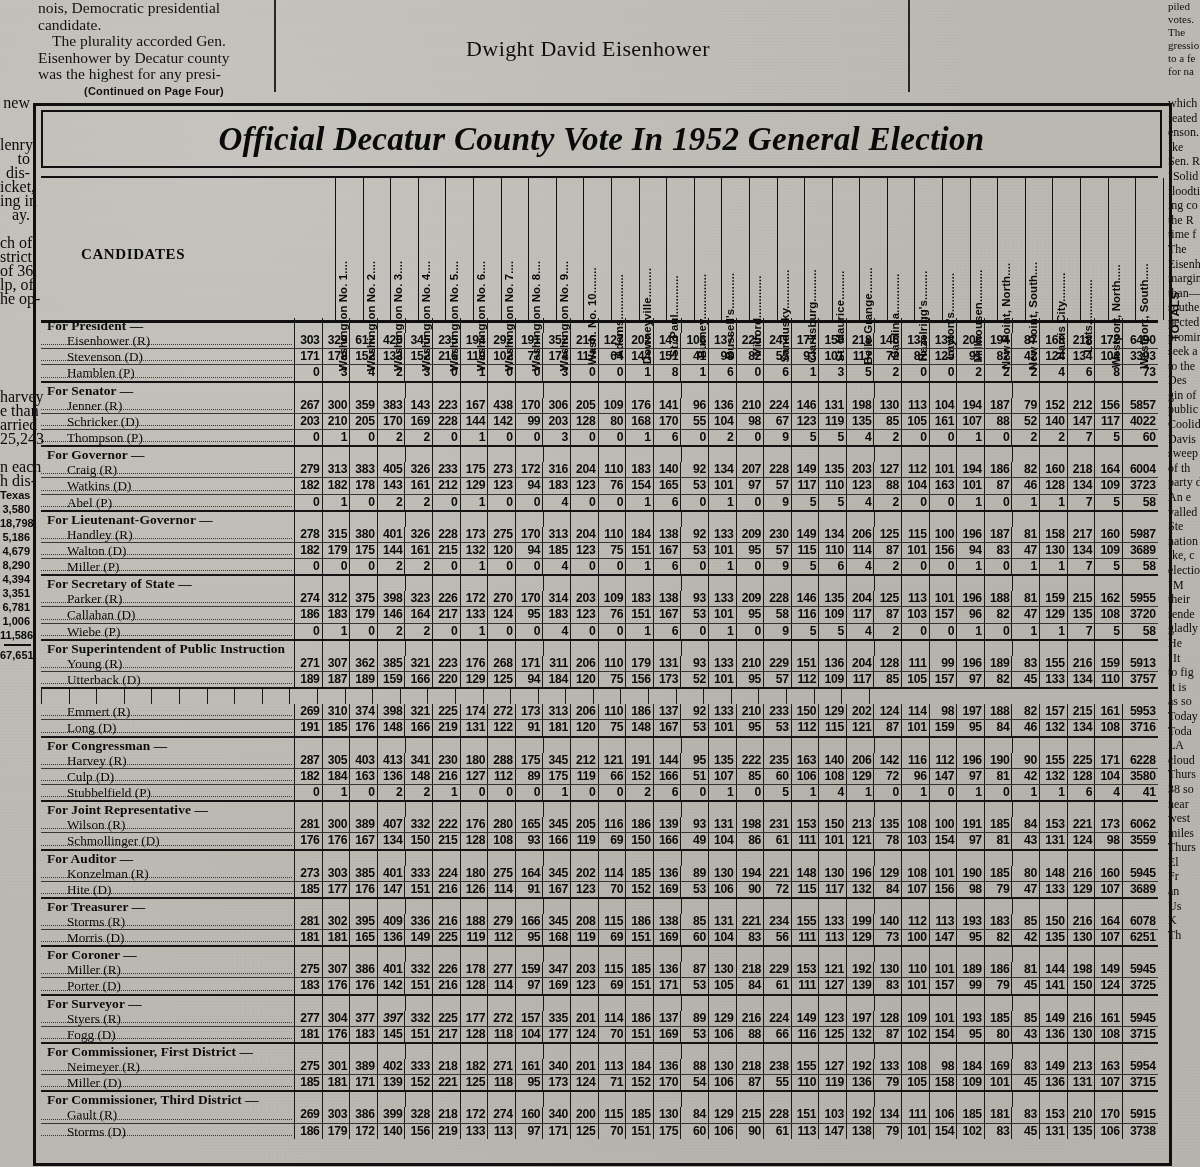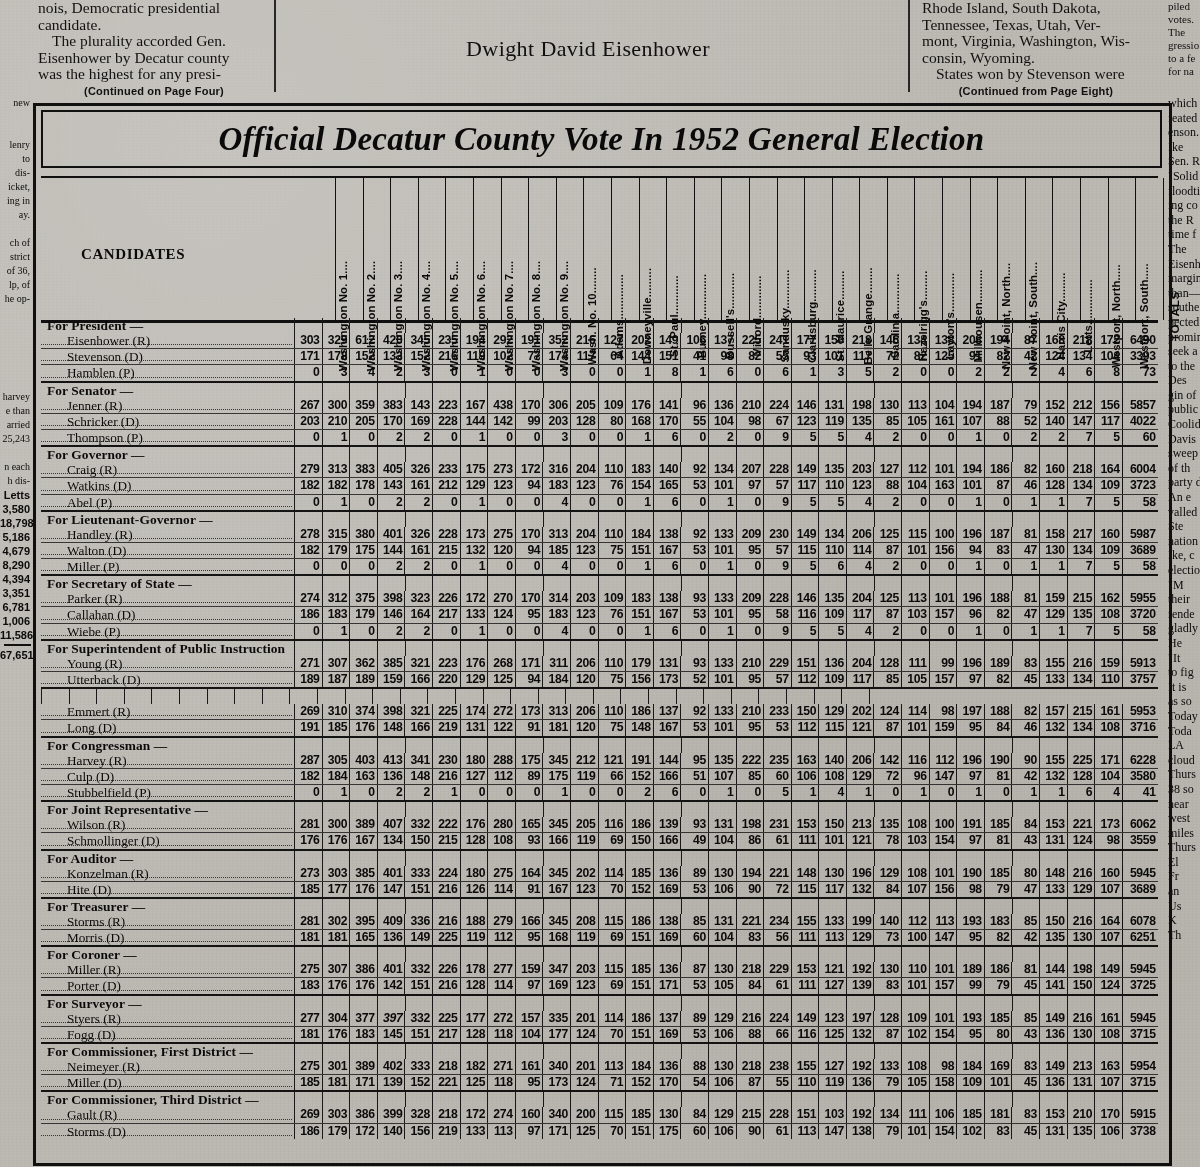--- a/index.html
+++ b/index.html
@@ -127,21 +127,21 @@
   .group{border-top:2.5px solid #151515;}
   .group.first{border-top:none;}
 
   
   .leftgut{
     position:absolute;left:0;top:96px;width:33px;
     font-family:"Liberation Sans",sans-serif;font-size:11px;
     line-height:14px;text-align:right;font-weight:bold;
   }
   .leftgut .ln{padding-right:3px;white-space:nowrap;}
-  .leftgut .reg{font-weight:normal;font-family:"Liberation Serif",serif;font-size:10px;}
+  .leftgut .reg{font-weight:normal;font-family:"Liberation Serif",serif;font-size:16px;}
   .gutrule{border-top:2px solid #111;margin:2px 2px 2px 4px;}
 
   
   .rightgut{
     position:absolute;left:1166px;top:96px;width:34px;
     font-family:"Liberation Serif",serif;font-size:12px;line-height:14.6px;
   }
   .rightgut .rl{padding-left:2px;white-space:nowrap;}
 </style>
 </head>
@@ -152,28 +152,20 @@
       <p class="">nois, Democratic presidential</p>
       <p class="">candidate.</p>
       <p class="indent">The plurality accorded Gen.</p>
       <p class="">Eisenhower by Decatur county</p>
       <p class="">was the highest for any presi-</p>
       <p class="ctd">(Continued on Page Four)</p>
     </div>
   <div class="vrule" style="left:274px;height:92px;"></div>
   <div class="masthead-name">Dwight David Eisenhower</div>
   <div class="vrule" style="left:908px;height:92px;"></div>
-  <div class="tcol" id="tcol3" style="left:922px;width:228px;">
-      <p class="">Rhode Island, South Dakota,</p>
-      <p class="">Tennessee, Texas, Utah, Ver-</p>
-      <p class="">mont, Virginia, Washington, Wis-</p>
-      <p class="">consin, Wyoming.</p>
-      <p class="indent">States won by Stevenson were</p>
-      <p class="ctd">(Continued from Page Eight)</p>
-    </div>
   <div class="tcol" id="tcol4" style="left: 1168px; width: 34px; font-size: 11px; line-height: 13px;">
       <p>piled</p>
       <p>votes.</p>
       <p>The</p>
       <p>gressio</p>
       <p>to a fe</p>
       <p>for na</p>
     </div>
 </div>
 
@@ -199,21 +191,21 @@
     <div class="ln reg">&nbsp;</div>
     <div class="ln reg">&nbsp;</div>
     <div class="ln reg">&nbsp;</div>
     <div class="ln reg">harvey</div>
     <div class="ln reg">e than</div>
     <div class="ln reg">arried</div>
     <div class="ln reg">25,243</div>
     <div class="ln reg">&nbsp;</div>
     <div class="ln reg">n each</div>
     <div class="ln reg">h dis-</div>
-    <div class="ln">Letts</div>
+    <div class="ln">Texas</div>
     <div class="ln">3,580</div>
     <div class="ln">18,798</div>
     <div class="ln">5,186</div>
     <div class="ln">4,679</div>
     <div class="ln">8,290</div>
     <div class="ln">4,394</div>
     <div class="ln">3,351</div>
     <div class="ln">6,781</div>
     <div class="ln">1,006</div>
     <div class="ln">11,586</div>

